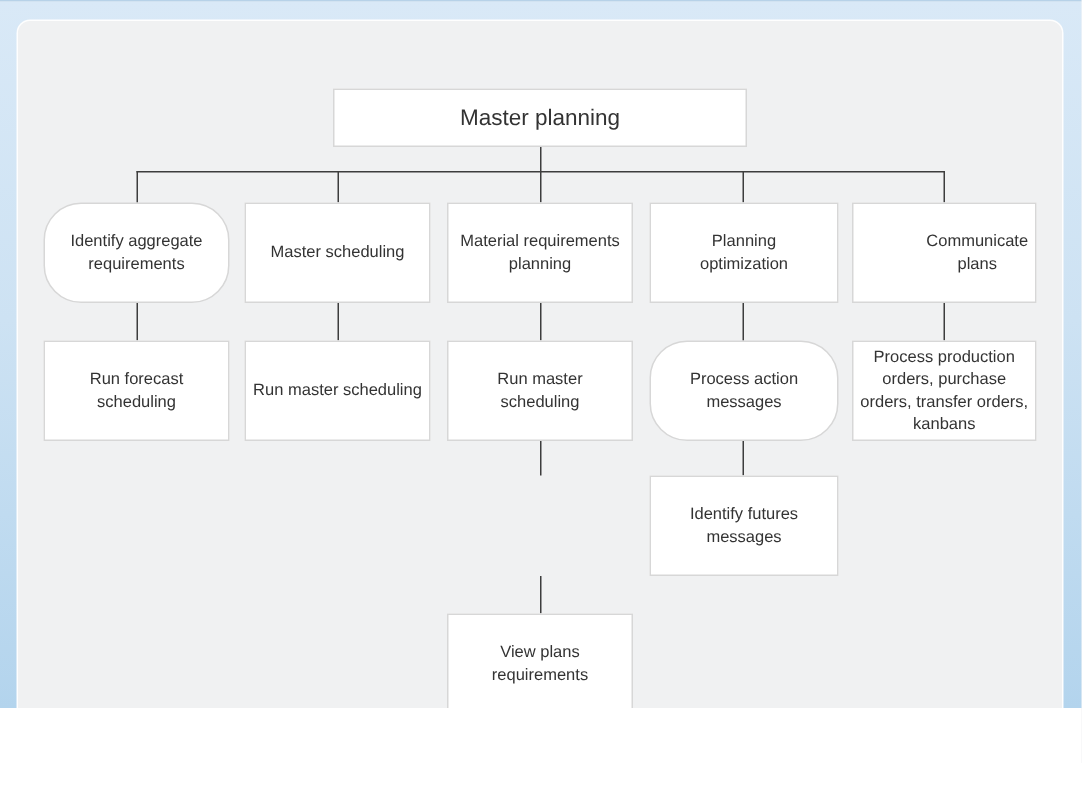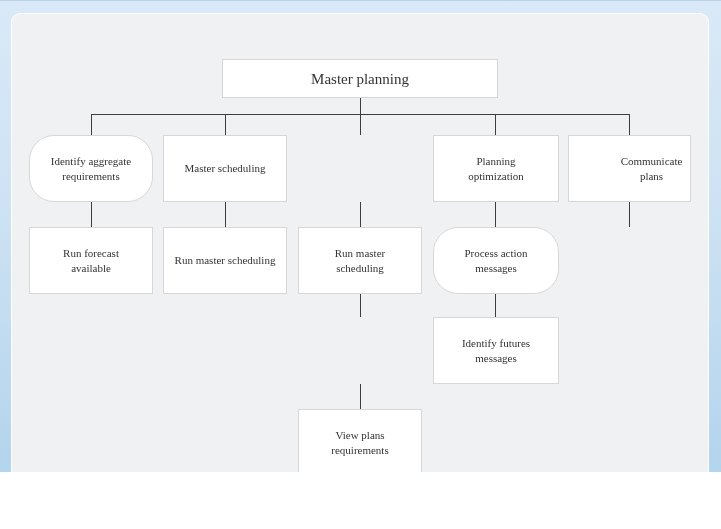--- a/index.html
+++ b/index.html
@@ -3,21 +3,21 @@
 <meta charset="utf-8">
 <style>
   html, body { margin: 0; padding: 0; }
   .page {
     position: relative;
     width: 721px;
     height: 472px;
     background: linear-gradient(to bottom, #d9e9f7 0%, #cde2f3 45%, #b3d4ed 100%);
     border-top: 1px solid #b7d2e8;
     box-sizing: border-box;
-    font-family: Liberation Serif, serif;
+    font-family: Liberation Sans, sans-serif;
     overflow: hidden;
   }
   .card {
     position: absolute;
     left: 11px;
     top: 12px;
     width: 698px;
     height: 505px;
     background: #f0f1f2;
     border: 1px solid rgba(255,255,255,0.9);
@@ -68,30 +68,36 @@
   <div class="connector" style="left:629px; top:201px; width:1px; height:25px;"></div>
   <div class="connector" style="left:360px; top:293px; width:1px; height:23px;"></div>
   <div class="connector" style="left:495px; top:293px; width:1px; height:23px;"></div>
   <div class="connector" style="left:360px; top:383px; width:1px; height:25px;"></div>
 
   <div class="node root" style="left:222px; top:58px; width:276px; height:39px;">Master planning</div>
 
   <div class="node" style="left:29px; top:134px; width:124px; height:67px;border-radius:25px;">Identify aggregate
 requirements</div>
   <div class="node" style="left:163px; top:134px; width:124px; height:67px;">Master scheduling</div>
+  <div class="node" style="left:298px; top:134px; width:124px; height:67px;">Material requirements
+planning</div>
   <div class="node" style="left:433px; top:134px; width:126px; height:67px;">Planning
 optimization</div>
   <div class="node" style="left:568px; top:134px; width:123px; height:67px;padding-left:45px;">Communicate plans</div>
 
   <div class="node" style="left:29px; top:226px; width:124px; height:67px;">Run forecast
-available</div>
+scheduling</div>
   <div class="node" style="left:163px; top:226px; width:124px; height:67px;">Run master scheduling</div>
   <div class="node" style="left:298px; top:226px; width:124px; height:67px;">Run master
 scheduling</div>
   <div class="node" style="left:433px; top:226px; width:126px; height:67px;border-radius:25px;">Process action
 messages</div>
+  <div class="node" style="left:568px; top:226px; width:123px; height:67px;">Process production
+orders, purchase
+orders, transfer orders,
+kanbans</div>
 
   <div class="node" style="left:433px; top:316px; width:126px; height:67px;">Identify futures
 messages</div>
 
   <div class="node" style="left:298px; top:408px; width:124px; height:67px;">View plans
 requirements</div>
 </div>
 
 </body></html>

